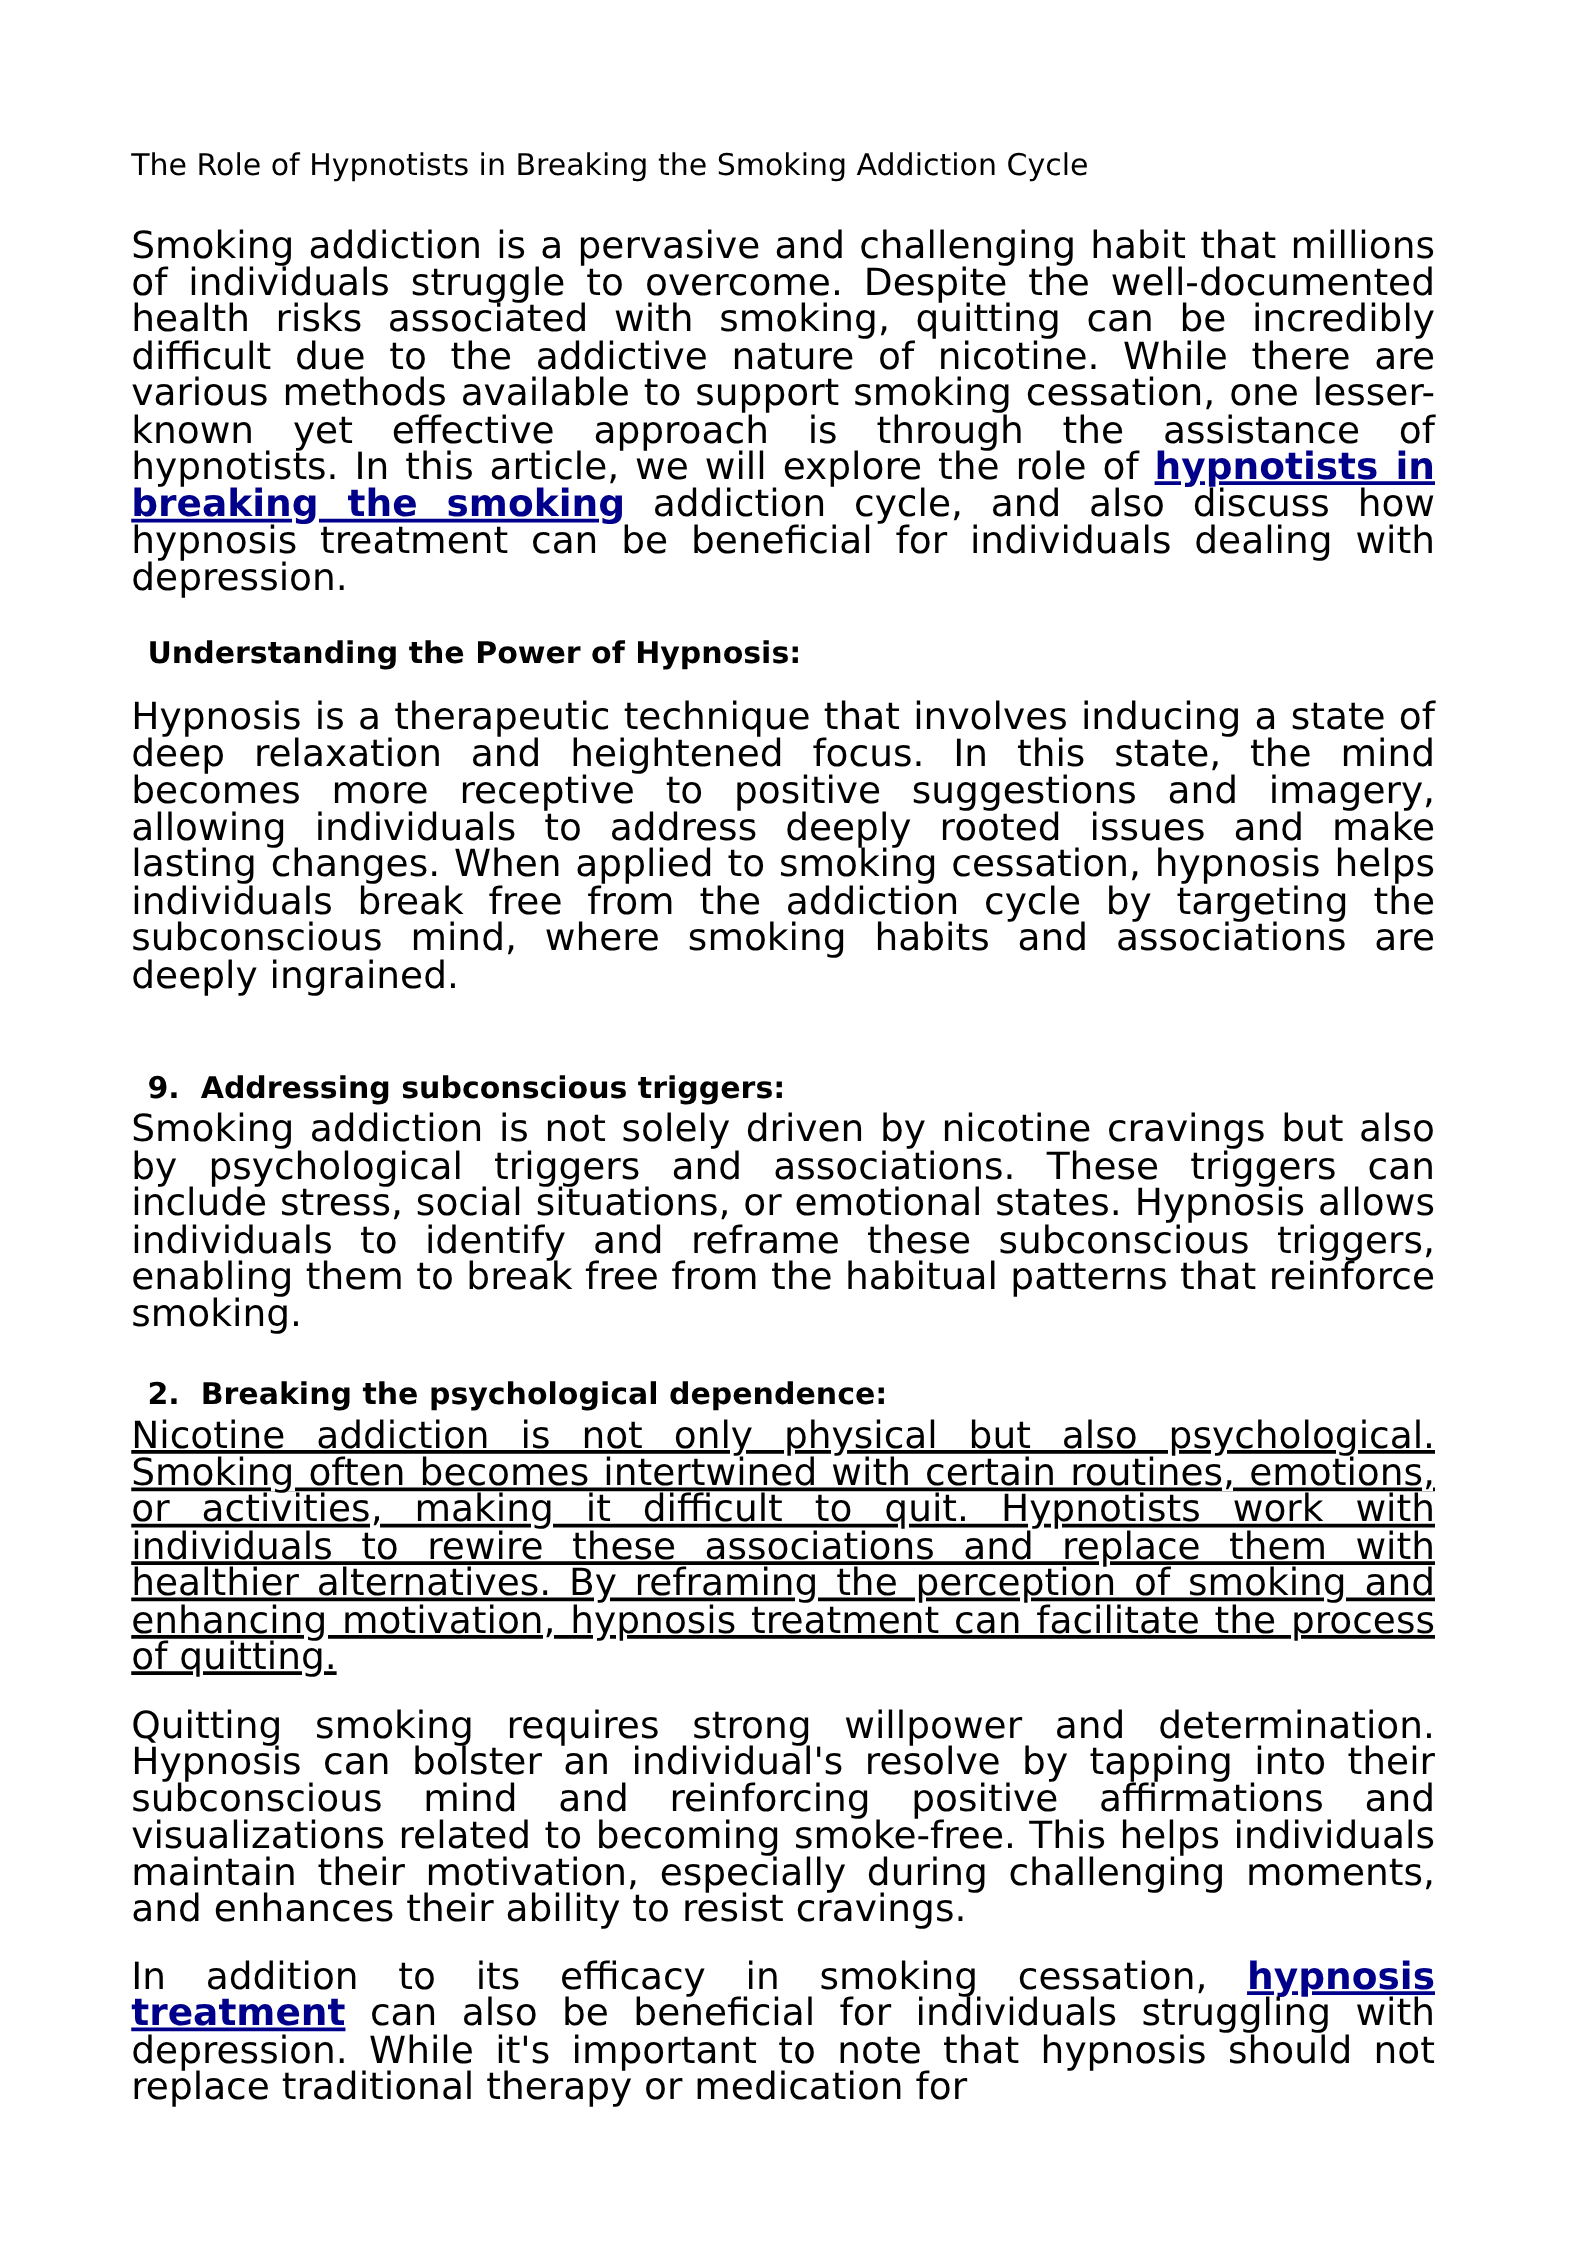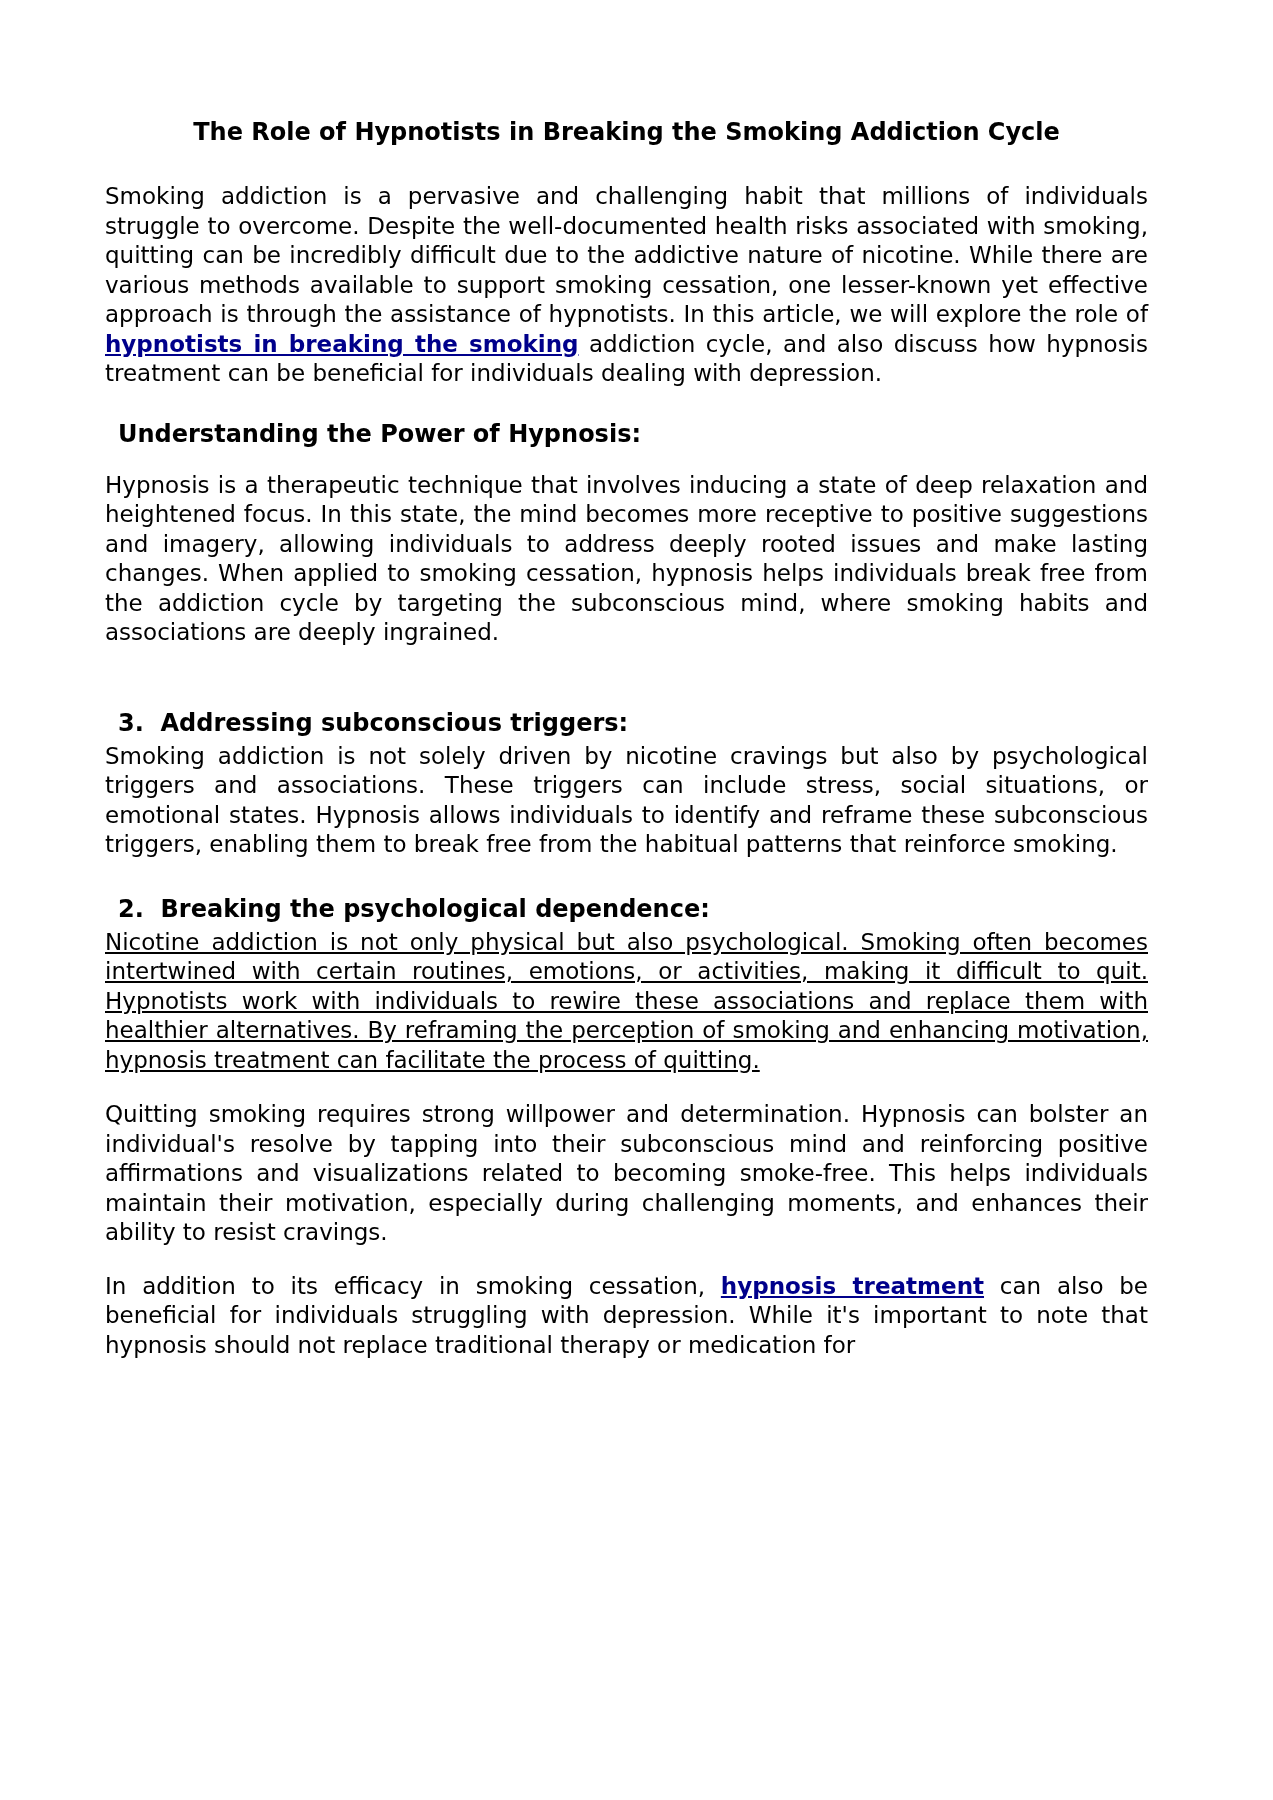--- a/index.html
+++ b/index.html
@@ -14,34 +14,33 @@
     box-sizing: border-box;
     background: #ffffff;
     padding: 117px 125px 0 105px;
     font-family: "DejaVu Sans", "Liberation Sans", sans-serif;
     color: #000000;
     overflow: hidden;
   }
   .doc-title {
     font-size: 24px;
     line-height: 30px;
-    font-weight: bold;
-    text-align: center;
+    font-weight: normal;
     margin: 0 0 35px 0;
   }
   .doc-heading {
     font-size: 24px;
     line-height: 30px;
     font-weight: bold;
     margin: 13px;
     white-space: pre-wrap;
   }
   .doc-heading.after-gap      { margin-bottom: 22px; }
   .doc-para {
-    font-size: 23px;
+    font-size: 30px;
     line-height: 29.5px;
     text-align: justify;
     margin: 0;
   }
   .mb-intro        { margin-bottom: 30px; }
   .mb-understand-p { margin-bottom: 60px; }
   .mb-stop-h       { margin-bottom: 36px; }
   .mb-numh         { margin-bottom: 4px; }
   .mb-sec1-p       { margin-bottom: 34px; }
   .mb-sec2-p       { margin-bottom: 25px; text-decoration: underline; }
@@ -60,21 +59,21 @@
 
   <h1 class="doc-title">The Role of Hypnotists in Breaking the Smoking Addiction Cycle</h1>
 
   <p class="doc-para mb-intro"><span>Smoking addiction is a pervasive and challenging habit that millions of individuals struggle to overcome. Despite the well-documented health risks associated with smoking, quitting can be incredibly difficult due to the addictive nature of nicotine. While there are various methods available to support smoking cessation, one lesser-known yet effective approach is through the assistance of hypnotists. In this article, we will explore the role of </span><a class="doc-link" style="color: rgb(0, 0, 139);">hypnotists in breaking the smoking</a><span> addiction cycle, and also discuss how hypnosis treatment can be beneficial for individuals dealing with depression.</span></p>
 
   <h2 class="doc-heading after-gap">Understanding the Power of Hypnosis:</h2>
 
   <p class="doc-para mb-understand-p">Hypnosis is a therapeutic technique that involves inducing a state of deep relaxation and heightened focus. In this state, the mind becomes more receptive to positive suggestions and imagery, allowing individuals to address deeply rooted issues and make lasting changes. When applied to smoking cessation, hypnosis helps individuals break free from the addiction cycle by targeting the subconscious mind, where smoking habits and associations are deeply ingrained.</p>
 
 
-  <h2 class="doc-heading mb-numh">3.  Addressing subconscious triggers:</h2>
+  <h2 class="doc-heading mb-numh">9.  Addressing subconscious triggers:</h2>
 
   <p class="doc-para mb-sec1-p">Smoking addiction is not solely driven by nicotine cravings but also by psychological triggers and associations. These triggers can include stress, social situations, or emotional states. Hypnosis allows individuals to identify and reframe these subconscious triggers, enabling them to break free from the habitual patterns that reinforce smoking.</p>
 
   <h2 class="doc-heading mb-numh">2.  Breaking the psychological dependence:</h2>
 
   <p class="doc-para mb-sec2-p">Nicotine addiction is not only physical but also psychological. Smoking often becomes intertwined with certain routines, emotions, or activities, making it difficult to quit. Hypnotists work with individuals to rewire these associations and replace them with healthier alternatives. By reframing the perception of smoking and enhancing motivation, hypnosis treatment can facilitate the process of quitting.</p>
 
 
   <p class="doc-para mb-sec3-p">Quitting smoking requires strong willpower and determination. Hypnosis can bolster an individual's resolve by tapping into their subconscious mind and reinforcing positive affirmations and visualizations related to becoming smoke-free. This helps individuals maintain their motivation, especially during challenging moments, and enhances their ability to resist cravings.</p>
 

